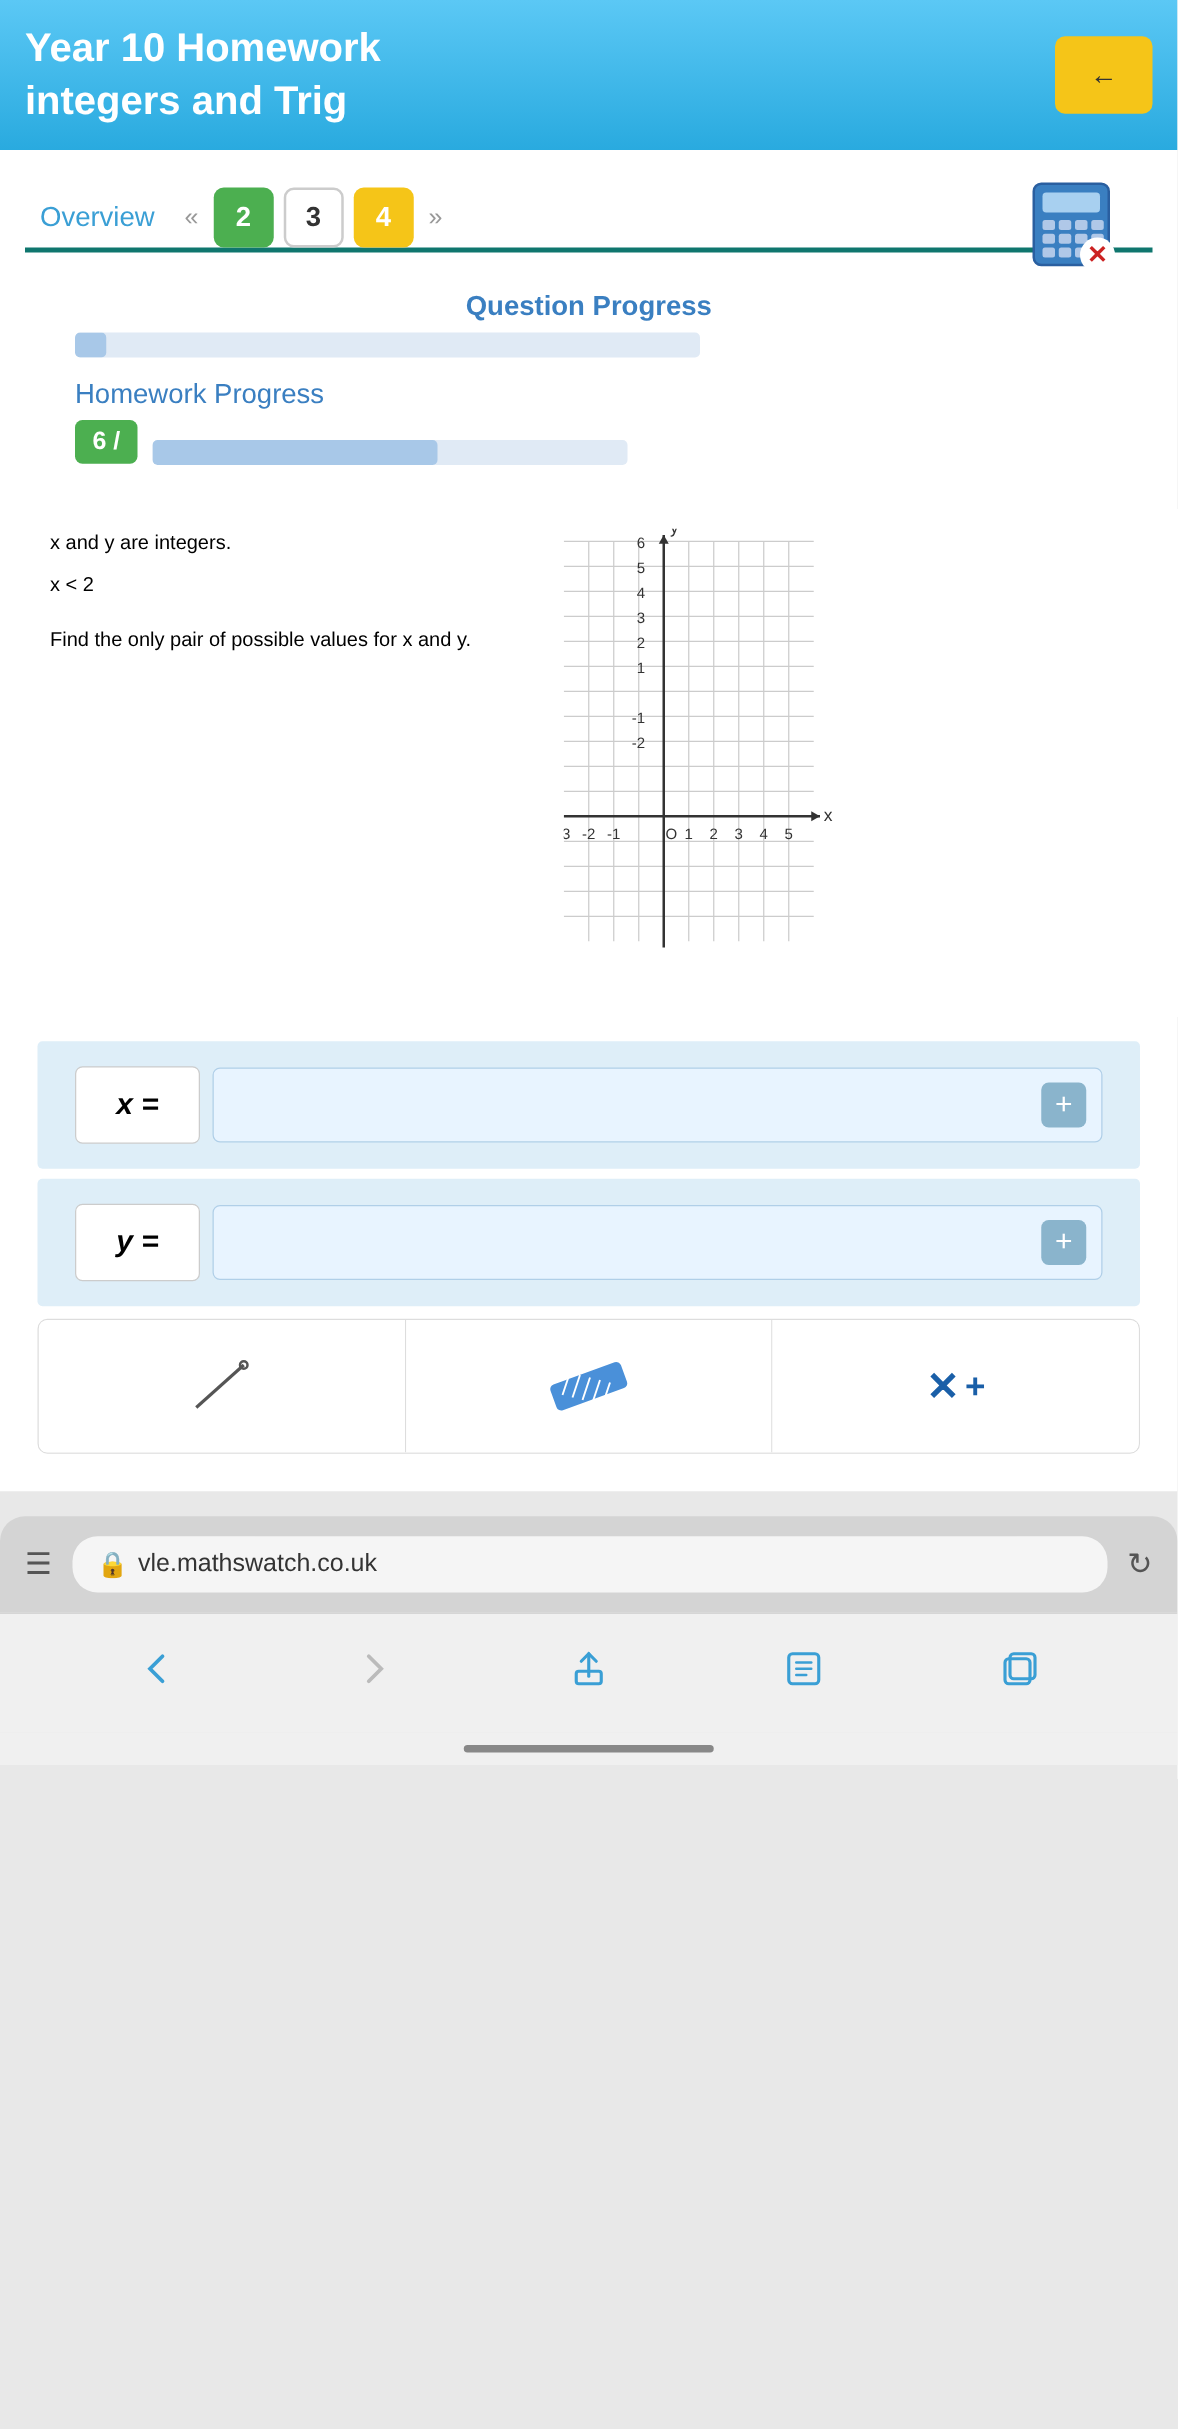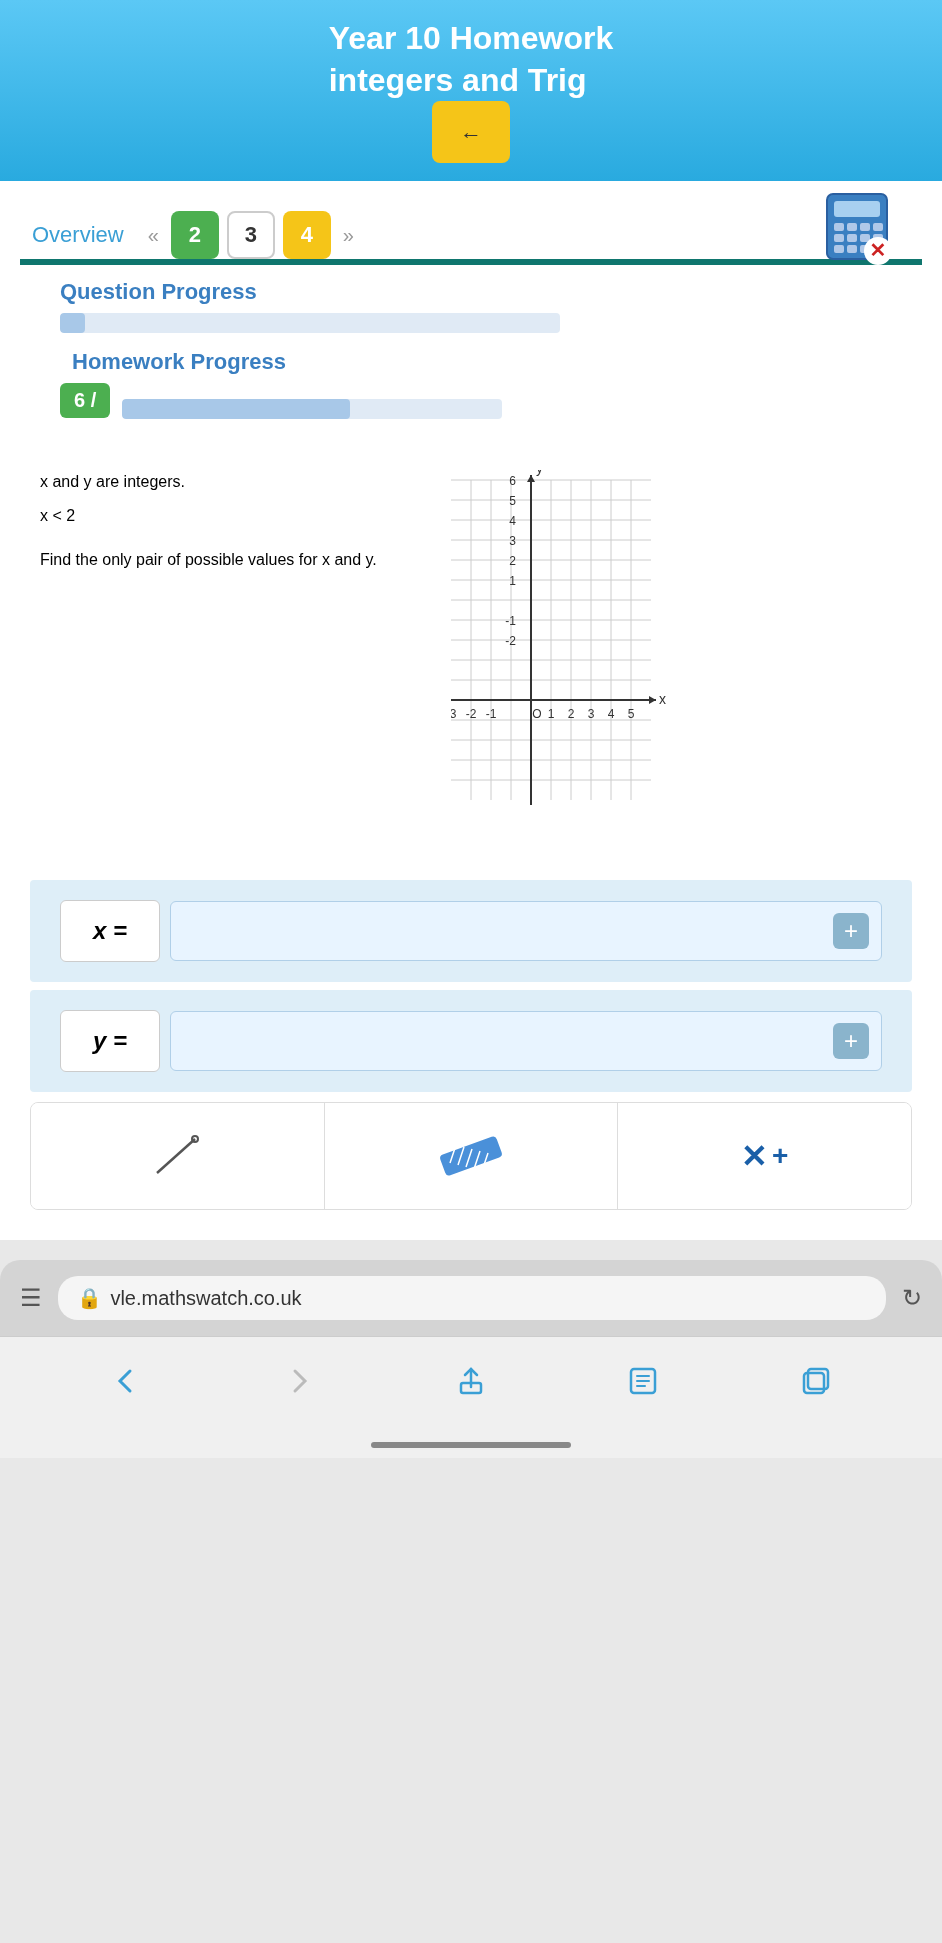--- a/index.html
+++ b/index.html
@@ -14,21 +14,20 @@
 
     
     .top-bar {
       background: linear-gradient(180deg, #5bc8f5 0%, #29aadf 100%);
       padding: 18px 20px 18px 20px;
       display: flex;
       align-items: center;
       justify-content: space-between;
       position: relative;
       min-height: 120px;
-      flex-direction: column;
     }
     .top-bar-title {
       color: white;
       font-size: 32px;
       font-weight: bold;
       line-height: 1.3;
       max-width: 420px;
     }
     .return-btn {
       background: #f5c518;
@@ -51,22 +50,22 @@
       margin: 0;
       padding: 20px;
     }
 
     
     .nav-tabs {
       display: flex;
       align-items: center;
       gap: 8px;
       padding: 10px 0 0 0;
-      border-bottom: 6px solid #0f766e;
-      margin-bottom: 4px;
+      border-bottom: 4px solid #0f766e;
+      margin-bottom: 20px;
     }
     .nav-overview {
       color: #3a9fd5;
       font-size: 22px;
       font-weight: 500;
       padding: 8px 12px;
       cursor: pointer;
     }
     .nav-chevrons {
       color: #999;
@@ -92,41 +91,41 @@
 
     
     .progress-section {
       padding: 10px 20px;
     }
     .progress-label {
       color: #3a7fc1;
       font-size: 22px;
       font-weight: 600;
       margin-bottom: 8px;
+      text-align: center;
     }
     .progress-bar-container {
       background: #e0eaf5;
       border-radius: 4px;
       height: 20px;
       width: 500px;
       margin-bottom: 16px;
       overflow: hidden;
     }
     .progress-bar-fill {
       background: #a8c8e8;
       height: 100%;
       width: 8%;
       border-radius: 4px;
     }
     .homework-label {
       color: #3a7fc1;
       font-size: 22px;
-      font-weight: 700;
+      font-weight: 400;
       margin-bottom: 8px;
-      margin-left: 12px;
     }
     .homework-badge {
       background: #4caf50;
       color: white;
       font-size: 20px;
       font-weight: bold;
       padding: 6px 14px;
       border-radius: 6px;
       display: inline-block;
       margin-bottom: 16px;

